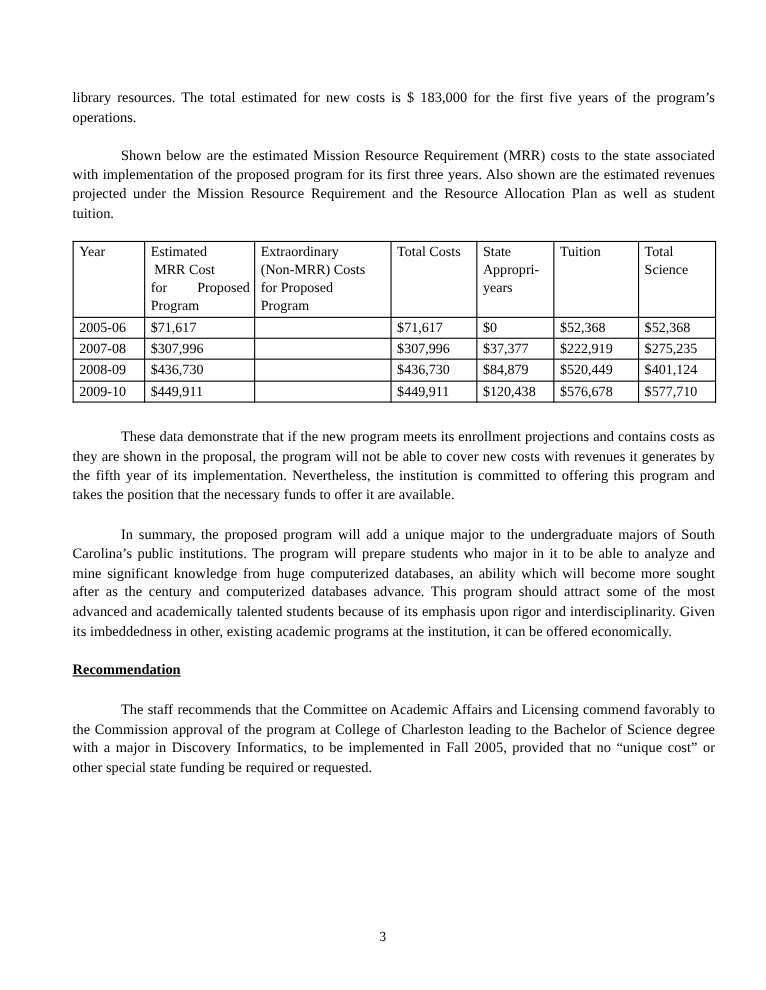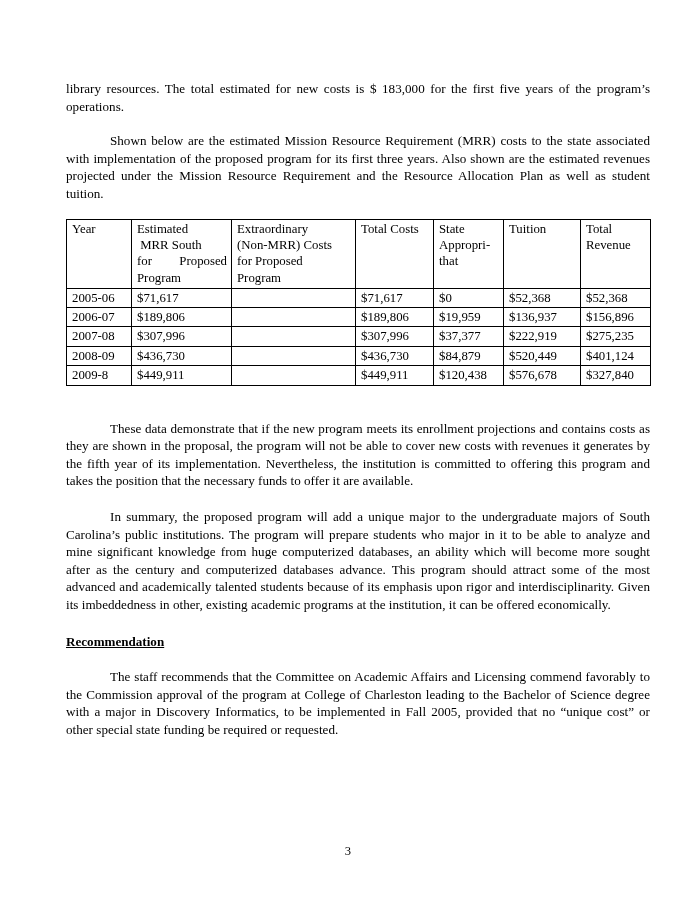--- a/index.html
+++ b/index.html
@@ -44,21 +44,21 @@
     text-indent: 44px;
   }
 
   .gap-sm { height: 17px; }
   .gap-md { height: 18px; }
   .gap-lg { height: 22px; }
 
   
   .table-wrap {
     margin-top: 16px;
-    margin-bottom: 12px;
+    margin-bottom: 0;
   }
 
   table.fin {
     border-collapse: collapse;
     table-layout: fixed;
     width: 584px;
     font-size: 12.8px;
     line-height: 16.4px;
   }
 
@@ -143,92 +143,83 @@
             <col class="c6">
             <col class="c7">
         </colgroup>
         <thead>
           <tr>
             <th>
               <span class="hl">Year</span>
             </th>
             <th>
               <span class="hl">Estimated</span>
-              <span class="hl"> MRR South</span>
+              <span class="hl"> MRR Cost</span>
               <span class="hl-just">for      Proposed</span>
               <span class="hl">Program</span>
             </th>
             <th>
               <span class="hl">Extraordinary</span>
               <span class="hl">(Non-MRR) Costs</span>
               <span class="hl">for Proposed</span>
               <span class="hl">Program</span>
             </th>
             <th class="b">
               <span class="hl">Total Costs</span>
             </th>
             <th>
               <span class="hl">State</span>
               <span class="hl">Appropri-</span>
-              <span class="hl">that</span>
+              <span class="hl">years</span>
             </th>
             <th>
               <span class="hl">Tuition</span>
             </th>
             <th class="b">
               <span class="hl">Total</span>
-              <span class="hl">Revenue</span>
+              <span class="hl">Science</span>
             </th>
           </tr>
         </thead>
         <tbody>
           <tr>
             <td>2005-06</td>
             <td>$71,617</td>
             <td></td>
             <td class="b">$71,617</td>
             <td>$0</td>
             <td>$52,368</td>
             <td class="b">$52,368</td>
           </tr>
           <tr>
-            <td>2006-07</td>
-            <td>$189,806</td>
-            <td></td>
-            <td class="b">$189,806</td>
-            <td>$19,959</td>
-            <td>$136,937</td>
-            <td class="b">$156,896</td>
-          </tr>
-          <tr>
             <td>2007-08</td>
             <td>$307,996</td>
             <td></td>
             <td class="b">$307,996</td>
             <td>$37,377</td>
             <td>$222,919</td>
             <td class="b">$275,235</td>
           </tr>
           <tr>
             <td>2008-09</td>
             <td>$436,730</td>
             <td></td>
             <td class="b">$436,730</td>
             <td>$84,879</td>
             <td>$520,449</td>
             <td class="b">$401,124</td>
           </tr>
           <tr>
-            <td>2009-8</td>
+            <td>2009-10</td>
             <td>$449,911</td>
             <td></td>
             <td class="b">$449,911</td>
             <td>$120,438</td>
             <td>$576,678</td>
-            <td class="b">$327,840</td>
+            <td class="b">$577,710</td>
           </tr>
         </tbody>
       </table>
     </div>
 
     <div class="gap-lg"></div>
 
     <p class="para indent">These data demonstrate that if the new program meets its enrollment projections and contains costs as they are shown in the proposal, the program will not be able to cover new costs with revenues it generates by the fifth year of its implementation. Nevertheless, the institution is committed to offering this program and takes the position that the necessary funds to offer it are available.</p>
 
     <div class="gap-md"></div>

